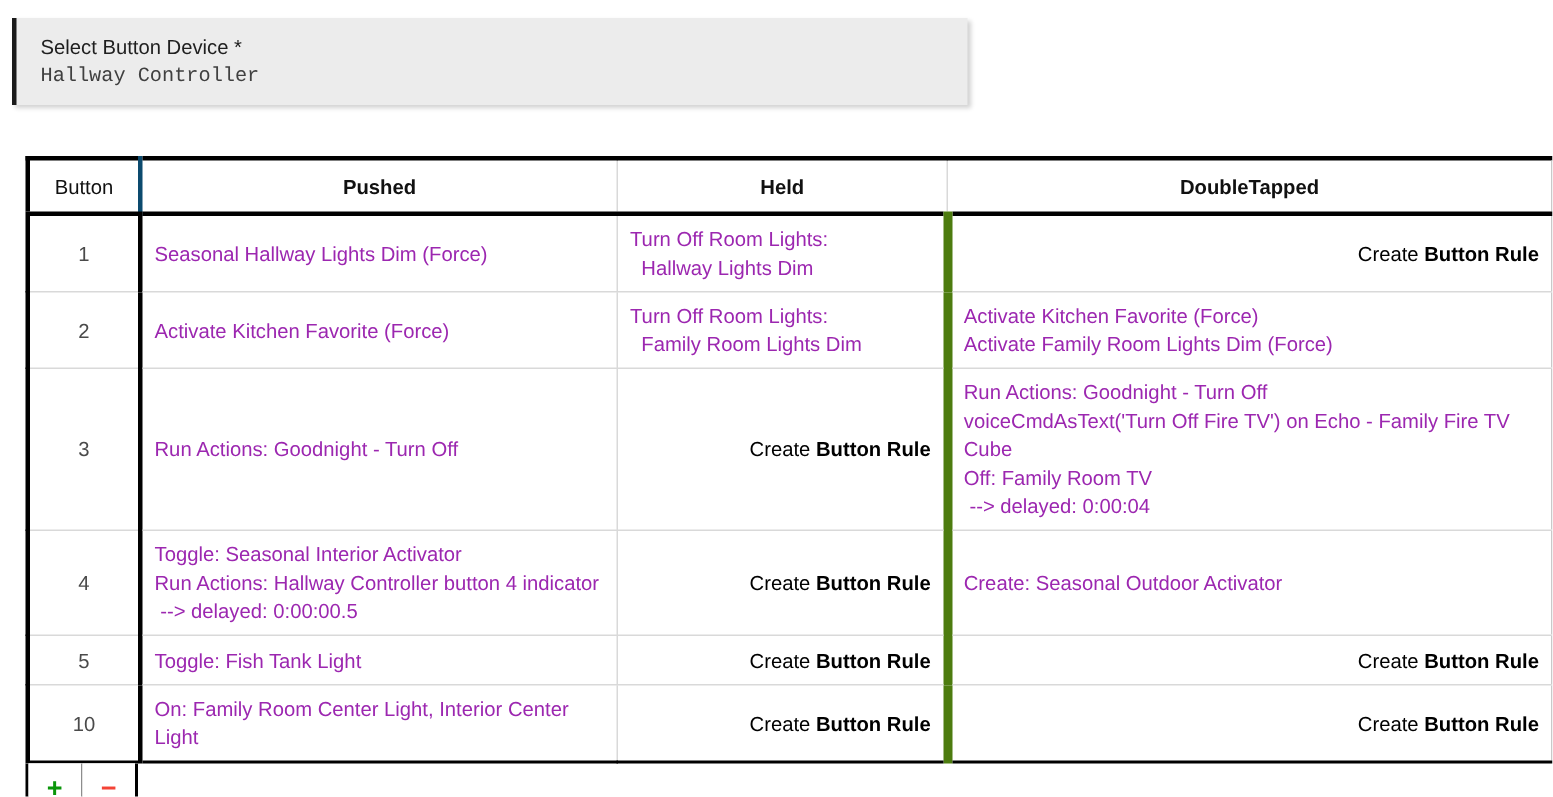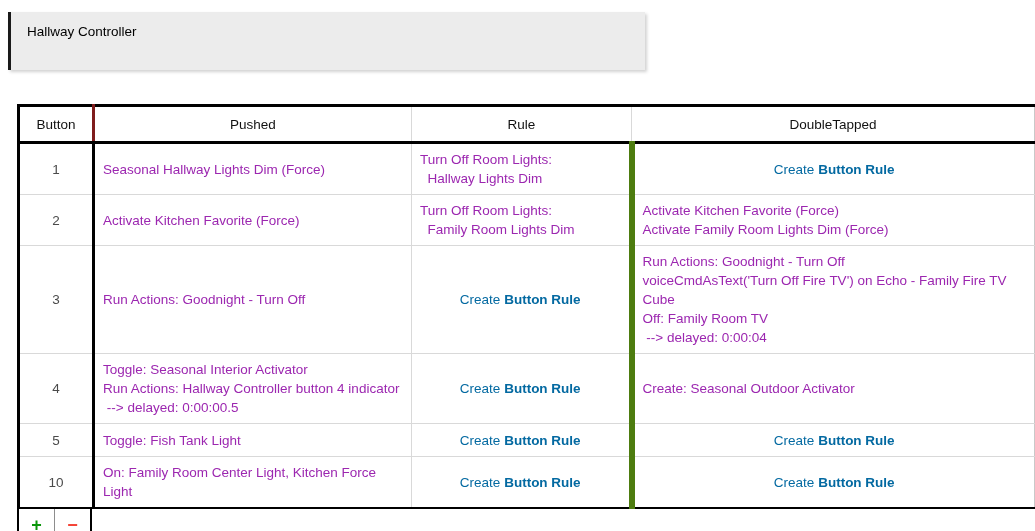--- a/index.html
+++ b/index.html
@@ -21,25 +21,26 @@
     box-shadow: 2px 2px 3px rgba(0,0,0,0.18);
     padding: 10px 16px 9px 16px;
   }
   .panel-label {
     font-size: 13.5px;
     color: #1f1f1f;
     line-height: 19px;
   }
   .panel-link {
     font-size: 13.5px;
-    color: #000000;
+    color: #404040;
     line-height: 19px;
     text-decoration: none;
     cursor: pointer;
     display: inline-block;
+    font-family: Liberation Mono, monospace;
   }
 
   
   table.abc {
     border-collapse: collapse;
     table-layout: fixed;
     margin: 34px 0 0 17px;
     width: 1016px;
     background: #fff;
     border-top: 3px solid #000;
@@ -49,50 +50,50 @@
   }
   table.abc col.w-btn { width: 75px; }
   table.abc col.w-pushed { width: 318px; }
   table.abc col.w-held { width: 220px; }
   table.abc col.w-dt { width: 403px; }
 
   table.abc th {
     height: 37px;
     font-size: 13.5px;
     color: #111;
-    font-weight: normal;
+    font-weight: bold;
     text-align: center;
     vertical-align: middle;
     border-bottom: 3px solid #000;
     padding: 0;
   }
   table.abc th.h-btn {
     font-weight: 400;
-    border-right: 3px solid #7f1d1d;
+    border-right: 3px solid #0c4a6e;
   }
   table.abc th.h-pushed, table.abc th.h-held { border-right: 1px solid #d9d9d9; }
 
   table.abc td {
     font-size: 13.5px;
     line-height: 19px;
     vertical-align: middle;
     border-bottom: 1px solid #d9d9d9;
     padding: 6px 8px;
   }
   td.c-btn {
     text-align: center;
     color: #4a4a4a;
     border-right: 3px solid #000;
     padding: 0;
   }
   td.c-act { color: #9c27b0; cursor: pointer; }
   td.col-pushed { padding-left: 11px; border-right: 1px solid #d9d9d9; }
   td.col-held { padding-left: 5px; border-right: 6px solid #4d7c0f; }
   td.col-dt { padding-left: 7px; }
-  td.c-create { text-align: center; color: #0369a1; cursor: pointer; }
+  td.c-create { text-align: right; color: #000000; cursor: pointer; }
   .pre { white-space: pre-wrap; }
   .bold { font-weight: bold; }
 
   tr.r1 { height: 50px; }
   tr.r2 { height: 50px; }
   tr.r3 { height: 91px; }
   tr.r4 { height: 67px; }
   tr.r5 { height: 33px; }
   tr.r6 { height: 33px; }
 
@@ -119,35 +120,36 @@
     font-family: "Liberation Sans", sans-serif;
     padding: 0;
   }
   .footer-btn.add { color: #0a960a; border-right: 1px solid #8d8d8d; }
   .footer-btn.remove { color: #f44336; }
 </style>
 </head>
 <body>
 
 <div class="panel">
+  <div class="panel-label">Select Button Device *</div>
   <a class="panel-link">Hallway Controller</a>
 </div>
 
 <table class="abc">
   <colgroup>
     <col class="w-btn">
       <col class="w-pushed">
       <col class="w-held">
       <col class="w-dt">
   </colgroup>
   <thead>
     <tr>
       <th class="h-btn">Button</th>
       <th class="h-pushed">Pushed</th>
-      <th class="h-held">Rule</th>
+      <th class="h-held">Held</th>
       <th>DoubleTapped</th>
     </tr>
   </thead>
   <tbody>
 
     <tr class="r1">
       <td class="c-btn">1</td>
       <td class="c-act col-pushed">
           <div class="pre">Seasonal Hallway Lights Dim (Force)</div>
         </td>
@@ -205,21 +207,21 @@
       <td class="c-act col-pushed">
           <div class="pre">Toggle: Fish Tank Light</div>
         </td>
       <td class="c-create col-held"><span><span>Create</span> <span class="bold">Button Rule</span></span></td>
       <td class="c-create col-dt"><span><span>Create</span> <span class="bold">Button Rule</span></span></td>
     </tr>
 
     <tr class="r6">
       <td class="c-btn">10</td>
       <td class="c-act col-pushed">
-          <div class="pre">On: Family Room Center Light, Kitchen Force Light</div>
+          <div class="pre">On: Family Room Center Light, Interior Center Light</div>
         </td>
       <td class="c-create col-held"><span><span>Create</span> <span class="bold">Button Rule</span></span></td>
       <td class="c-create col-dt"><span><span>Create</span> <span class="bold">Button Rule</span></span></td>
     </tr>
 
   </tbody>
 </table>
 
 <div class="footer">
   <button class="footer-btn add">+</button>

